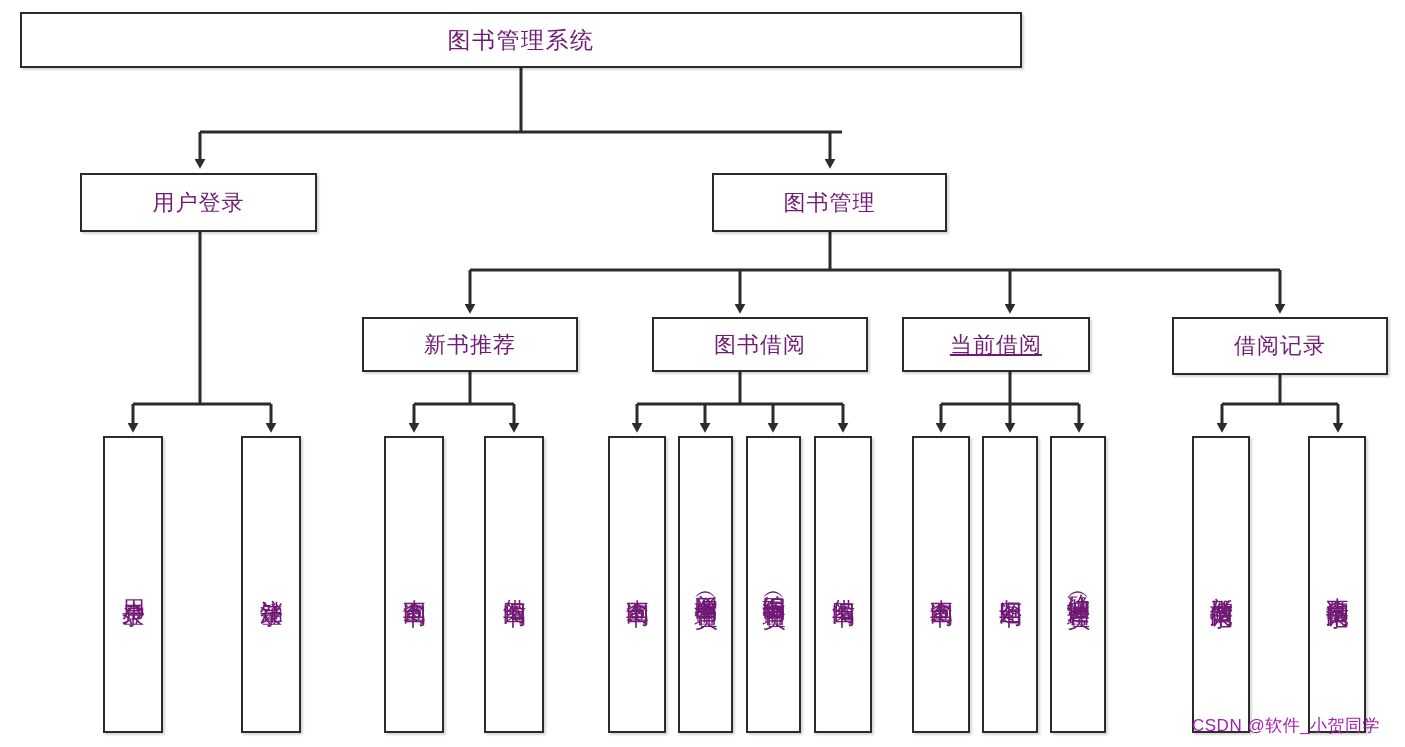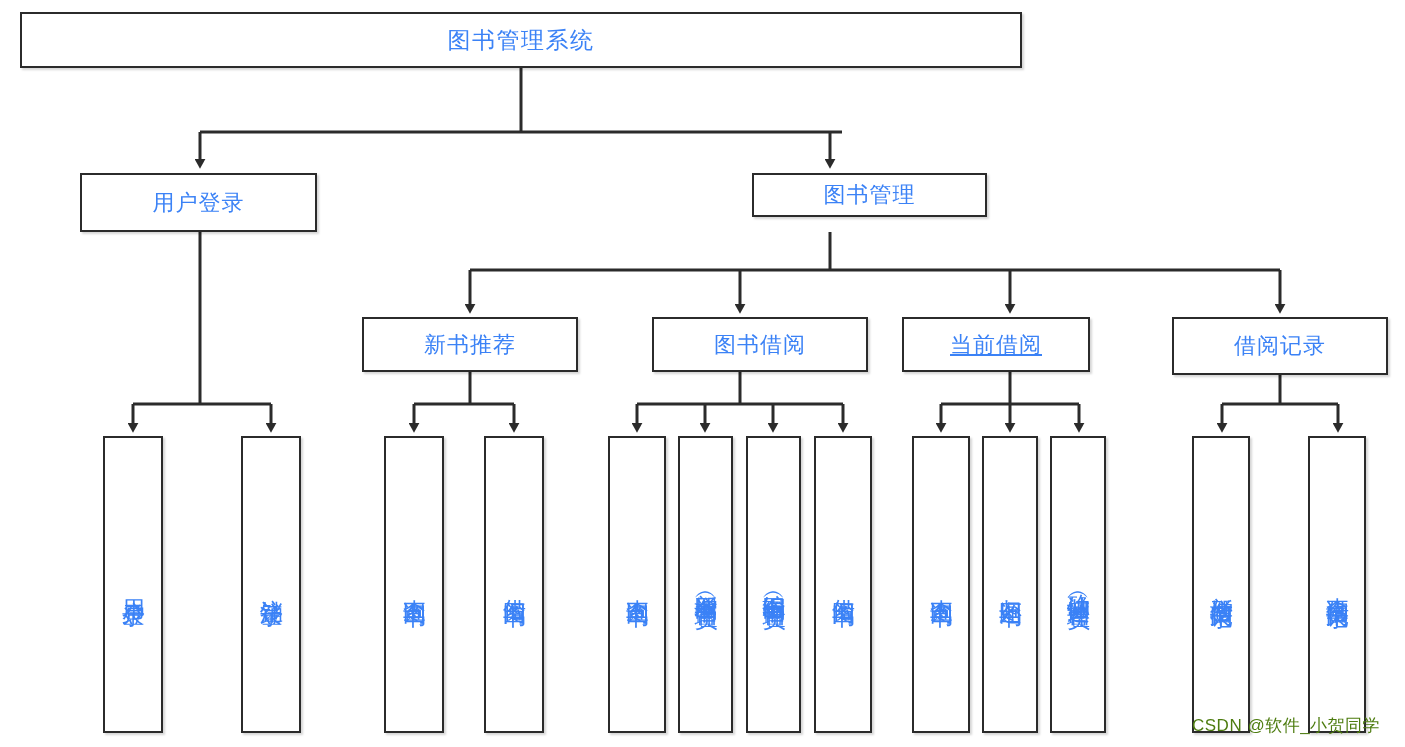--- a/index.html
+++ b/index.html
@@ -28,21 +28,21 @@
   }
   .node {
     position: absolute;
     box-sizing: border-box;
     background: #ffffff;
     border: 2.5px solid #2b2b2b;
     box-shadow: 2px 2px 2px rgba(0,0,0,0.16);
     display: flex;
     align-items: center;
     justify-content: center;
-    color: #3b82f6;
+    color: #701a75;
     z-index: 2;
   }
   .node .lbl {
     display: block;
     text-align: center;
     line-height: 1.15;
     white-space: nowrap;
   }
   
   .node.h .lbl {
@@ -63,21 +63,21 @@
     text-orientation: upright;
     font-size: 23px;
     line-height: 1.12;
     letter-spacing: 2px;
     max-height: 100%;
     white-space: nowrap;
   }
   .watermark {
     position: absolute;
     font-size: 17px;
-    color: #4d7c0f;
+    color: #a21caf;
     letter-spacing: 0.5px;
     white-space: nowrap;
     z-index: 3;
     font-family: "Liberation Sans", "DejaVu Sans", sans-serif;
   }
 </style>
 </head>
 <body>
 
 <div id="canvas">
@@ -132,21 +132,21 @@
     </g>
   </svg>
 
   <div class="node h root" style="left:20px; top:12px; width:1002px; height:56px;">
     <span class="lbl">图书管理系统</span>
   </div>
 
   <div class="node h" style="left:80px; top:173px; width:237px; height:59px;">
     <span class="lbl">用户登录</span>
   </div>
-  <div class="node h" style="left:712px; top:173px; width:235px; height:44px;margin-left:40px;">
+  <div class="node h" style="left:712px; top:173px; width:235px; height:59px;">
     <span class="lbl">图书管理</span>
   </div>
 
   <div class="node h" style="left:362px; top:317px; width:216px; height:55px;">
     <span class="lbl">新书推荐</span>
   </div>
   <div class="node h" style="left:632px; top:317px; width:216px; height:55px;margin-left:20px;">
     <span class="lbl">图书借阅</span>
   </div>
   <div class="node h" style="left:902px; top:317px; width:188px; height:55px;text-decoration:underline;">

